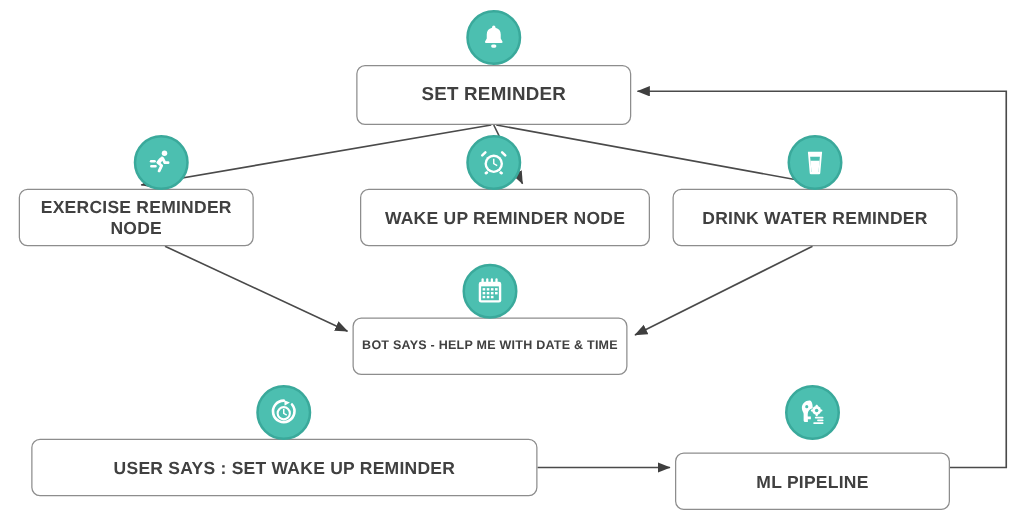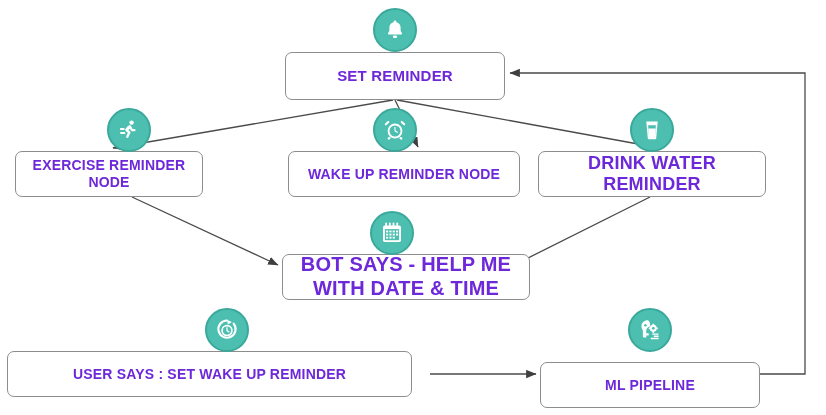--- a/index.html
+++ b/index.html
@@ -28,21 +28,21 @@
   .node {
     position: absolute;
     box-sizing: border-box;
     background: #ffffff;
     border: 1.4px solid #8d8d8d;
     border-radius: 7px;
     display: flex;
     align-items: center;
     justify-content: center;
     text-align: center;
-    color: #6d28d9;
+    color: #404040;
     font-weight: 700;
     letter-spacing: 0.2px;
     line-height: 1.18;
     z-index: 2;
   }
   .node-label {
     display: block;
     padding: 0 6px;
   }
   .badge {
@@ -124,21 +124,21 @@
     <span class="node-label">WAKE UP REMINDER NODE</span>
   </div>
 
   <div class="badge" style="left:630px; top:108px; width:44px; height:44px;">
     <svg width="24" height="24" viewBox="0 0 24 24" aria-hidden="true">
       <path fill="#ffffff" d="M6.3 3.4h11.4l-1.5 17.1a.9.9 0 0 1-.9.82H8.7a.9.9 0 0 1-.9-.82z"></path>
       <path fill="#4cbfb0" d="M8.1 7.3h7.8l-1.1 12.3H9.2z"></path>
       <path fill="#ffffff" d="M8.35 10.6h7.3l-.85 9a.6.6 0 0 1-.6.55H9.8a.6.6 0 0 1-.6-.55z"></path>
     </svg>
   </div>
-  <div class="node" style="left:538px; top:151px; width:228px; height:46px; font-size:18px;">
+  <div class="node" style="left:538px; top:151px; width:228px; height:46px; font-size:14px;">
     <span class="node-label">DRINK WATER REMINDER</span>
   </div>
 
   <div class="badge" style="left:370px; top:211px; width:44px; height:44px;">
     <svg width="24" height="24" viewBox="0 0 24 24" aria-hidden="true">
       <rect fill="#ffffff" x="5.2" y="1.6" width="1.8" height="4" rx="0.9"></rect>
       <rect fill="#ffffff" x="8.9" y="1.6" width="1.8" height="4" rx="0.9"></rect>
       <rect fill="#ffffff" x="12.6" y="1.6" width="1.8" height="4" rx="0.9"></rect>
       <rect fill="#ffffff" x="16.3" y="1.6" width="1.8" height="4" rx="0.9"></rect>
       <rect fill="#ffffff" x="3" y="4.4" width="18" height="16.6" rx="1.8"></rect>
@@ -151,33 +151,33 @@
         <rect x="6.1" y="12.6" width="2.1" height="1.9"></rect>
         <rect x="9.4" y="12.6" width="2.1" height="1.9"></rect>
         <rect x="12.7" y="12.6" width="2.1" height="1.9"></rect>
         <rect x="16" y="12.6" width="2.1" height="1.9"></rect>
         <rect x="6.1" y="15.7" width="2.1" height="1.9"></rect>
         <rect x="9.4" y="15.7" width="2.1" height="1.9"></rect>
         <rect x="12.7" y="15.7" width="2.1" height="1.9"></rect>
       </g>
     </svg>
   </div>
-  <div class="node" style="left:282px; top:254px; width:248px; height:46px; font-size:20px;">
+  <div class="node" style="left:282px; top:254px; width:220px; height:46px; font-size:10px;">
     <span class="node-label">BOT SAYS - HELP ME WITH DATE &amp; TIME</span>
   </div>
 
   <div class="badge" style="left:205px; top:308px; width:44px; height:44px;">
     <svg width="24" height="24" viewBox="0 0 24 24" aria-hidden="true">
       <path fill="none" stroke="#ffffff" stroke-width="2.1" stroke-linecap="round" d="M18.6 5.6a8.6 8.6 0 1 1-6.6-3.1"></path>
       <path fill="#ffffff" d="M12.4 2.1 16.9 4l-4.2 2.6z"></path>
       <circle fill="none" stroke="#ffffff" stroke-width="1.7" cx="12" cy="12.6" r="4.9"></circle>
       <path fill="#ffffff" d="M12.6 9.2h-1.2v3.8l2.7 1.65.6-1-2.1-1.3z"></path>
     </svg>
   </div>
-  <div class="node" style="left:7px; top:351px; width:405px; height:46px; font-size:14px;">
+  <div class="node" style="left:25px; top:351px; width:405px; height:46px; font-size:14px;">
     <span class="node-label">USER SAYS : SET WAKE UP REMINDER</span>
   </div>
 
   <div class="badge" style="left:628px; top:308px; width:44px; height:44px;">
     <svg width="24" height="24" viewBox="0 0 24 24" aria-hidden="true">
       <path fill="#ffffff" d="M9.6 2.3c-3.4 0-6.1 2.6-6.1 5.9 0 1.6.5 2.6 1 3.5.3.6.4 1 .4 1.6v5a1.3 1.3 0 0 0 1.3 1.3h2.1v-2.2h2.4v-2.2H8.2v-2.1c0-2.4 1.6-4.2 3.9-4.6V7.2c0-2.7-1-4.9-2.5-4.9z"></path>
       <circle fill="#4cbfb0" cx="7.4" cy="7.3" r="1.25"></circle>
       <circle fill="#ffffff" cx="15.3" cy="10.3" r="3.5"></circle>
       <circle fill="#4cbfb0" cx="15.3" cy="10.3" r="1.4"></circle>
       <g fill="#ffffff">

